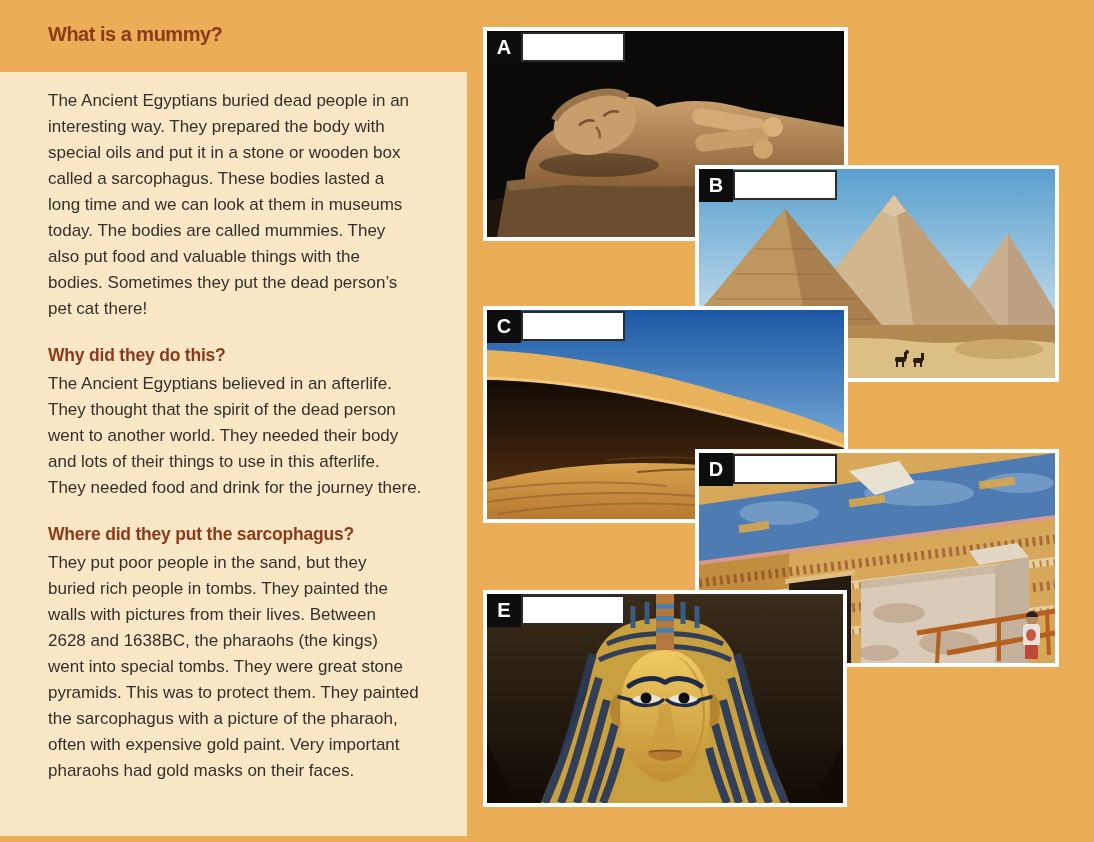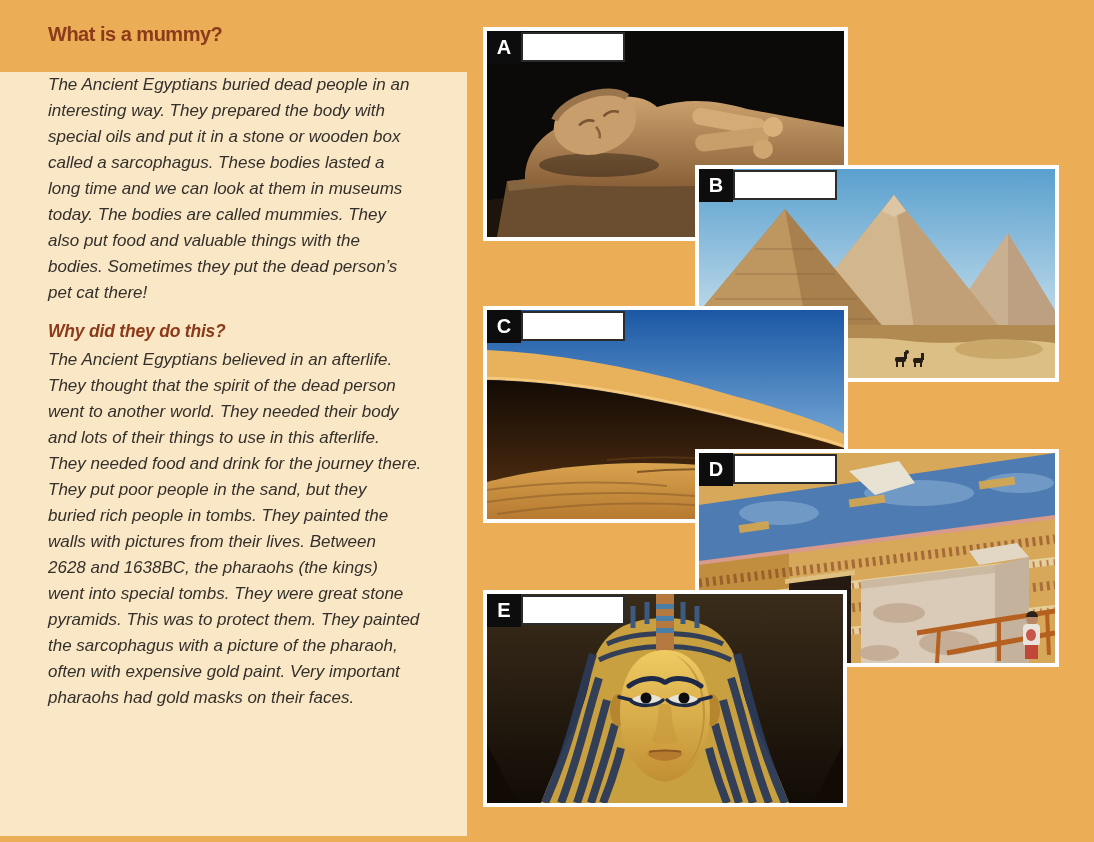--- a/index.html
+++ b/index.html
@@ -11,23 +11,23 @@
     --answer-border:#2B2B2B;
     --photo-border:#FFFFFF;
   }
   *{box-sizing:border-box;}
   html,body{margin:0;padding:0;}
   body{font-family:"Liberation Sans","DejaVu Sans",sans-serif;}
   .page{position:relative;width:1094px;height:842px;overflow:hidden;background:var(--background-orange);}
   .page-title{position:absolute;left:48px;top:12px;margin:0;font-size:20px;line-height:44px;
     font-weight:700;letter-spacing:-0.5px;color:var(--heading-brown);}
   .text-panel{position:absolute;left:0;top:72px;width:467px;height:764px;background:var(--panel-cream);
-    padding:0 12px 0 48px;font-style:italic;}
+    padding:16px 12px 0 48px;}
   .text-panel p{margin:0;font-size:17px;line-height:26px;color:var(--body-text);white-space:pre-line;}
-  .text-panel h2{margin:14px 0 5px;font-size:17.5px;line-height:22px;letter-spacing:-0.2px;
+  .text-panel h2{margin:22px 0 5px;font-size:17.5px;line-height:22px;letter-spacing:-0.2px;
     color:var(--heading-brown);font-weight:700;}
   
   .photo{position:absolute;background:var(--photo-border);padding:4px;}
   .photo .ph{position:relative;width:100%;height:100%;overflow:hidden;background:#222;}
   .photo svg{display:block;width:100%;height:100%;}
   .fig-a{left:483px;top:27px;width:365px;height:214px;z-index:1;}
   .fig-b{left:695px;top:165px;width:364px;height:217px;z-index:2;}
   .fig-c{left:483px;top:306px;width:365px;height:217px;z-index:3;}
   .fig-d{left:695px;top:449px;width:364px;height:218px;z-index:4;}
   .fig-e{left:483px;top:590px;width:364px;height:217px;z-index:5;}
@@ -52,20 +52,21 @@
 today. The bodies are called mummies. They
 also put food and valuable things with the
 bodies. Sometimes they put the dead person’s
 pet cat there!</p>
     <h2>Why did they do this?</h2>
     <p>The Ancient Egyptians believed in an afterlife.
 They thought that the spirit of the dead person
 went to another world. They needed their body
 and lots of their things to use in this afterlife.
 They needed food and drink for the journey there.</p>
+    <h2>Where did they put the sarcophagus?</h2>
     <p>They put poor people in the sand, but they
 buried rich people in tombs. They painted the
 walls with pictures from their lives. Between
 2628 and 1638BC, the pharaohs (the kings)
 went into special tombs. They were great stone
 pyramids. This was to protect them. They painted
 the sarcophagus with a picture of the pharaoh,
 often with expensive gold paint. Very important
 pharaohs had gold masks on their faces.</p>
   </section>

